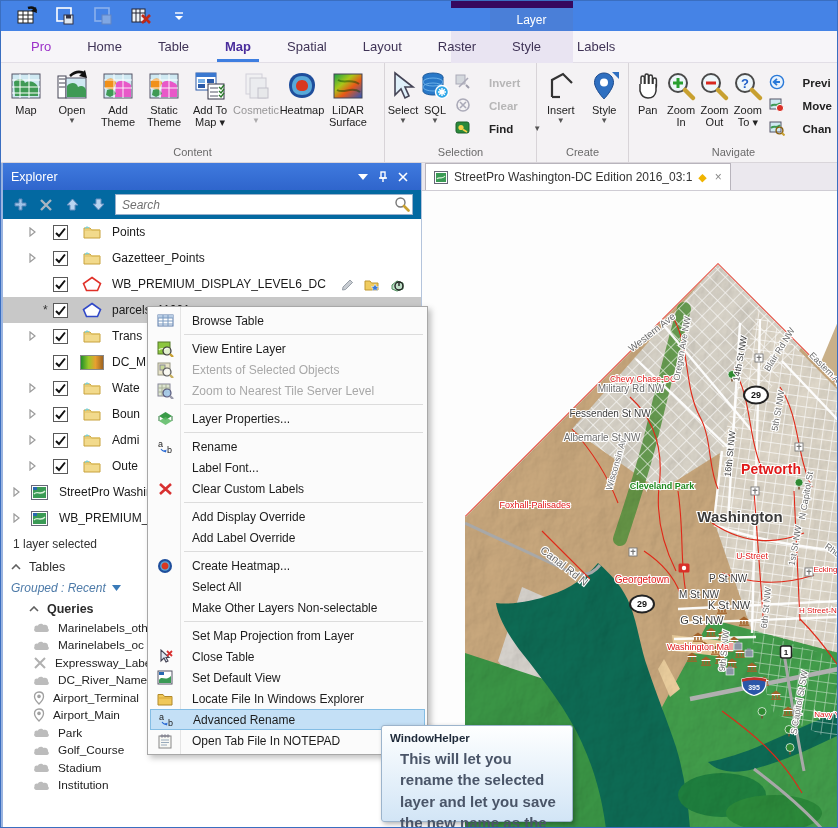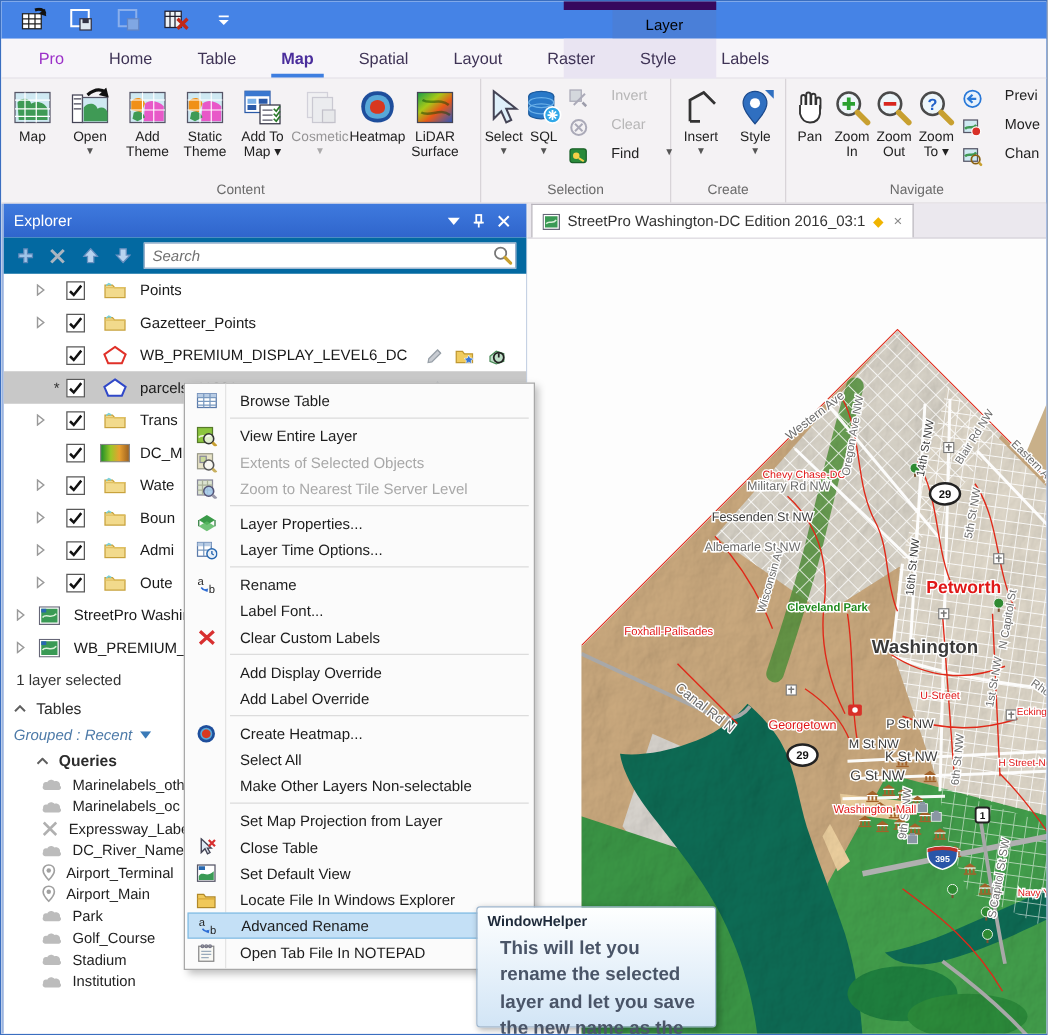--- a/index.html
+++ b/index.html
@@ -4,41 +4,41 @@
 <style>
   html,body{margin:0;padding:0;background:#888;}
   *{box-sizing:border-box;font-family:"Liberation Sans",sans-serif;}
   .app{position:relative;width:838px;height:828px;background:#fff;overflow:hidden;border:1px solid #3a6ec0;}
   
   .titlebar{position:absolute;left:0;top:0;width:838px;height:30px;background:#4583e6;}
   .qat{position:absolute;left:14px;top:3px;display:flex;gap:14px;align-items:center;height:24px;}
   .qat-btn{width:24px;height:24px;display:flex;align-items:center;justify-content:center;cursor:pointer;}
   .ctx-group{position:absolute;left:450px;top:0;width:122px;height:30px;}
   .ctx-group .bar{height:7px;background:#36085e;}
-  .ctx-group .body{height:23px;background:#4a7fd8;color:#000000;font-size:12px;display:flex;align-items:center;justify-content:center;margin-left:39px;}
+  .ctx-group .body{height:23px;background:#4a7fd8;color:#ffffff;font-size:12px;display:flex;align-items:center;justify-content:center;margin-left:39px;}
   
   .tabs-row{position:absolute;left:0;top:30px;width:838px;height:32px;background:#f7f5f9;border-bottom:1px solid #e2dee6;}
   .tabs-ctx-bg{position:absolute;left:450px;top:0;width:122px;height:32px;background:#e9e4f2;}
   .tabs{position:relative;display:flex;height:100%;padding-left:12px;}
   .tab{padding:0 18px;display:flex;align-items:center;font-size:13px;color:#3f3356;cursor:pointer;position:relative;}
   .tab.pro{color:#9b30c8;}
   .tab.active{color:#4a2d9c;font-weight:bold;}
   .tab.active::after{content:"";position:absolute;left:10px;right:10px;bottom:0;height:3px;background:#3e7ee0;}
   
   .ribbon{position:absolute;left:0;top:62px;width:838px;height:100px;background:#f4f2f4;border-bottom:1px solid #d9d5da;display:flex;}
   .rb-group{display:flex;flex-direction:column;border-right:1px solid #d8d4d8;padding:2px 2px 0 2px;}
   .rb-body{flex:1;display:flex;align-items:flex-start;}
   .rb-label{height:16px;text-align:center;font-size:11px;color:#6a6a6a;}
   .rb-big{width:46px;display:flex;flex-direction:column;align-items:center;padding-top:5px;height:80px;cursor:pointer;border-radius:2px;}
   .rb-big .ric{width:32px;height:32px;}
   .rb-big .rlb{font-size:11px;color:#222;text-align:center;line-height:1.1;margin-top:2px;white-space:pre-line;}
   .rb-big .arr{font-size:8px;color:#555;line-height:1;margin-top:1px;}
   .rb-big.disabled{opacity:.45;pointer-events:none;}
   .rb-smallcol{display:flex;flex-direction:column;justify-content:flex-start;padding-top:6px;}
-  .rb-small{display:flex;height:23px;font-size:11.5px;color:#222;padding:0 4px;gap:18px;cursor:pointer;white-space:nowrap;}
+  .rb-small{display:flex;align-items:center;height:23px;font-size:11.5px;color:#222;padding:0 4px;gap:18px;cursor:pointer;white-space:nowrap;font-weight:bold;}
   .rb-small.disabled{color:#a8a8a8;opacity:.8;pointer-events:none;}
   .rb-small .arr{font-size:8px;color:#555;margin-left:2px;}
   
   .main{position:absolute;left:0;top:162px;width:838px;bottom:0;}
   
   .explorer{position:absolute;left:0;top:0;width:421px;bottom:0;background:#fff;border-right:1px solid #b4c4dc;border-left:2px solid #9ab4e0;}
   .exp-header{height:27px;background:linear-gradient(#3f7ade,#2f65cc);color:#fff;display:flex;align-items:center;padding:0 8px;font-size:12.5px;}
   .exp-header .spacer{flex:1;}
   .hd-ic{width:20px;height:18px;display:flex;align-items:center;justify-content:center;cursor:pointer;}
   .exp-toolbar{height:29px;display:flex;align-items:center;padding:0 8px;gap:8px;background:#0369a1;}
@@ -1075,32 +1075,20 @@
       <div class="mi">
         <span class="mic">
           <svg width="17" height="16">
             <path d="M8.5,1 L15,5 L8.5,9 L2,5 Z" fill="#3a9a48"></path>
             <path d="M8.5,6 L15,10 L8.5,14 L2,10 Z" fill="#58b860" opacity="0.85"></path>
             <path d="M2,5 V10 M15,5 V10" stroke="#2a7a38"></path>
           </svg>
         </span>
         <span class="mlb">Layer Properties...</span>
       </div>
-      <div class="mi">
-        <span class="mic">
-          <svg width="17" height="16">
-            <rect x="1" y="2" width="11" height="11" fill="#fff" stroke="#5a7aaa"></rect>
-            <rect x="1" y="2" width="11" height="3" fill="#b8cce4"></rect>
-            <path d="M1,8 H12 M6,2 V13" stroke="#7a9ac0"></path>
-            <circle cx="12.5" cy="11" r="4" fill="#e8f0f8" stroke="#2868b0" stroke-width="1.2"></circle>
-            <path d="M12.5,8.8 V11 L14,12" stroke="#2868b0" stroke-width="1.1" fill="none"></path>
-          </svg>
-        </span>
-        <span class="mlb">Layer Time Options...</span>
-      </div>
       <div class="msep"></div>
       <div class="mi">
         <span class="mic">
           <svg width="17" height="16">
             <text x="1" y="8" font-size="9" fill="#222" font-family="Liberation Sans">a</text>
             <text x="10" y="14" font-size="9" fill="#222" font-family="Liberation Sans">b</text>
             <path d="M4,10 Q6,13 8.5,11.5" stroke="#2a6ad4" stroke-width="1.2" fill="none"></path>
             <path d="M9.5,10.5 L9,13.5 L6.5,12.5 Z" fill="#2a6ad4"></path>
           </svg>
         </span>

